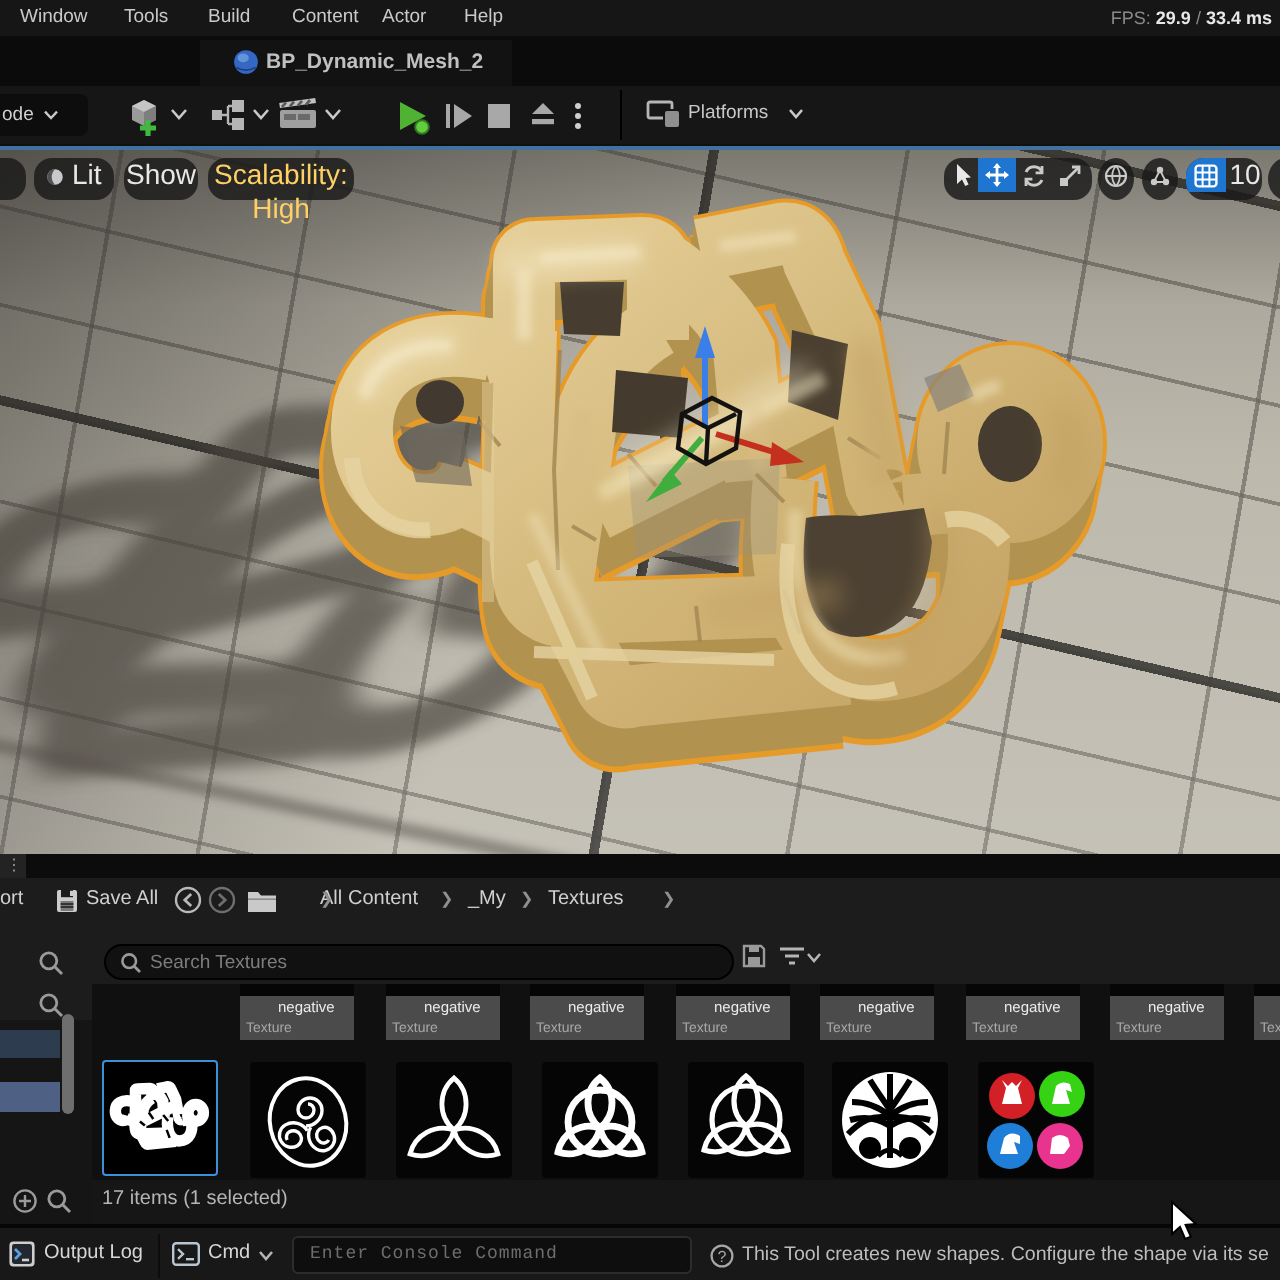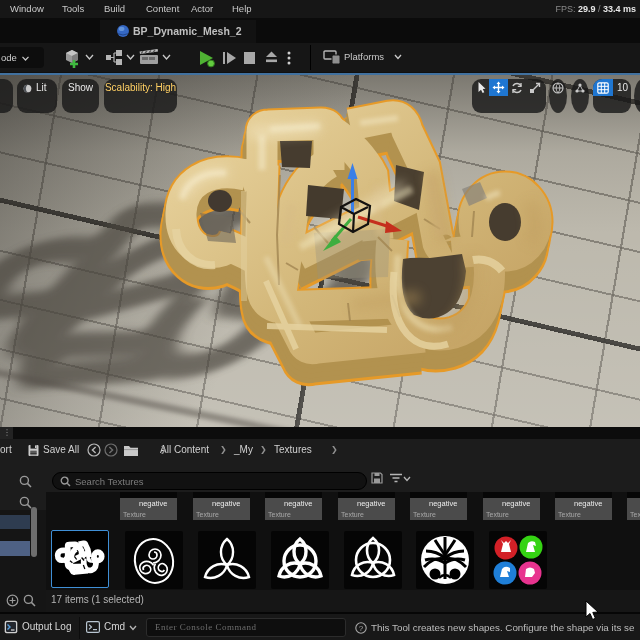--- a/index.html
+++ b/index.html
@@ -41,22 +41,22 @@
     transform-origin:50% 50%;
     transform: matrix(0.945, 0.220, -0.081, 0.473, 0, 26);
   }
   #floorshade { position:absolute; left:0; top:0; width:640px; height:352px;
     background:
       linear-gradient(115deg, rgba(52,50,46,0.55) 0%, rgba(52,50,46,0.18) 28%, rgba(0,0,0,0) 45%),
       linear-gradient(180deg, rgba(58,56,52,0.5) 0%, rgba(58,56,52,0.12) 22%, rgba(255,255,255,0.0) 45%, rgba(255,255,255,0.12) 100%);
   }
 
   
-  .pill { position:absolute; top:4px; height:34px; background:rgba(26,26,26,0.82); border-radius:9px;
-          color:#e8e8e8; font-size:10px; line-height:17px; text-align:center; }
+  .pill { position:absolute; top:4px; height:21px; background:rgba(26,26,26,0.82); border-radius:9px;
+          color:#e8e8e8; font-size:14px; line-height:17px; text-align:center; }
   #vtop { position:absolute; left:0; top:0; width:640px; height:26px; }
 
   
   #drawerbar { position:absolute; left:0; top:427px; width:640px; height:12px; background:#0c0c0c; }
   #drawertab { position:absolute; left:0; top:0; width:13px; height:12px; background:#232323; }
   #cbbar { position:absolute; left:0; top:439px; width:640px; height:24px; background:#1c1c1c; }
   #searchrow { position:absolute; left:0; top:463px; width:640px; height:29px; background:#1c1c1c; }
   #leftcol { position:absolute; left:0; top:463px; width:46px; height:149px; background:#1c1c1c; }
   #cbmain { position:absolute; left:46px; top:492px; width:594px; height:98px; background:#101010; }
   #cbfoot { position:absolute; left:46px; top:590px; width:594px; height:22px; background:#161616; }
@@ -560,21 +560,21 @@
     <svg class="abs" style="left:86px;top:7px" width="14" height="12" viewBox="0 0 14 12">
       <rect x="0.6" y="0.6" width="12.8" height="10.8" rx="1.5" fill="none" stroke="#b9c6d2" stroke-width="1.2"></rect>
       <path d="M3 3.6 L5.5 6 L3 8.4" stroke="#b9c6d2" stroke-width="1.2" fill="none"></path>
       <path d="M7 8.6 H11" stroke="#b9c6d2" stroke-width="1.2"></path>
     </svg>
     <span class="abs" style="left:104px;top:7px;font-size:10px;color:#d6d6d6">Cmd</span>
     <svg class="abs" style="left:129px;top:11px" width="8" height="6" viewBox="0 0 8 6">
         <path d="M1 1 L4 4.5 L7 1" stroke="#b5b5b5" stroke-width="1.3" fill="none"></path>
       </svg>
     <div class="abs" style="left:146px;top:4px;width:200px;height:19px;background:#0e0e0e;border:1px solid #2c2c2c;border-radius:3px">
-      <span class="abs" style="left:8px;top:3px;font-family:Liberation Serif, serif;font-size:9px;color:#6d6d6d;letter-spacing:0.5px">Enter Console Command</span>
+      <span class="abs" style="left:8px;top:3px;font-family:Liberation Mono, monospace;font-size:9px;color:#6d6d6d;letter-spacing:0.5px">Enter Console Command</span>
     </div>
     <svg class="abs" style="left:355px;top:8px" width="12" height="12" viewBox="0 0 12 12">
       <circle cx="6" cy="6" r="5.2" fill="none" stroke="#a8a8a8" stroke-width="1.1"></circle>
       <text x="6" y="8.8" text-anchor="middle" font-size="8" fill="#a8a8a8" font-family="Liberation Sans">?</text>
     </svg>
     <span class="abs" style="left:371px;top:8px;font-size:9.8px;color:#bdbdbd;white-space:nowrap">This Tool creates new shapes. Configure the shape via its se</span>
   </div>
 
   <svg class="abs" style="left:584px;top:600px;z-index:99" width="16" height="22" viewBox="0 0 16 22">
     <path d="M2 1 L2 17 L6 13.5 L8.6 19.5 L11.4 18.3 L8.8 12.4 L14 12 Z" fill="#fff" stroke="#000" stroke-width="1"></path>

